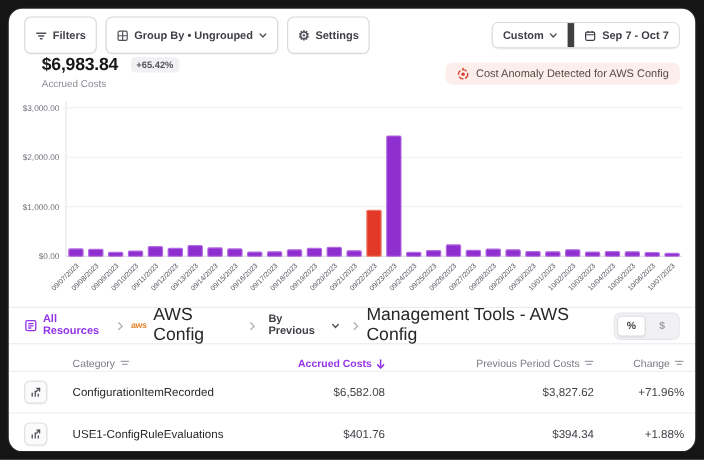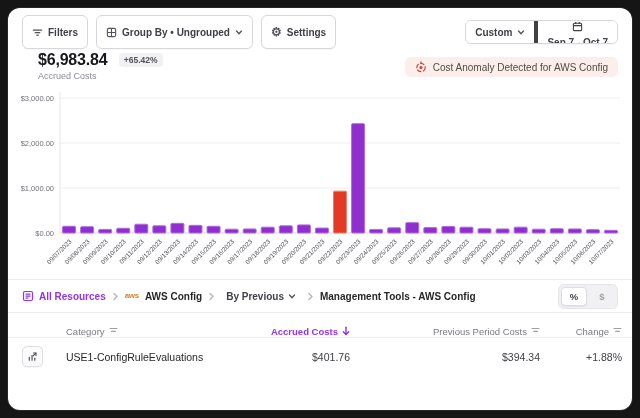--- a/index.html
+++ b/index.html
@@ -19,21 +19,21 @@
   .btn{
     display:inline-flex;align-items:center;gap:5px;height:22px;padding:16px 9px;
     border:1px solid #d7d7dc;border-radius:6px;background:#fff;
     font-size:10px;font-weight:700;color:#3f3f46;box-shadow:0 1px 1px rgba(0,0,0,.03);
     cursor:pointer;white-space:nowrap;
   }
   .btn + .btn{margin-left:8px;}
   .toolbar-right{margin-left:auto;display:flex;align-items:center;gap:8px;}
   .seg-group{display:inline-flex;border:1px solid #d7d7dc;border-radius:6px;overflow:hidden;background:#fff;box-shadow:0 1px 1px rgba(0,0,0,.03);}
   .seg-group .seg{display:inline-flex;align-items:center;gap:5px;height:22px;padding:0 9px;font-size:10px;font-weight:700;color:#3f3f46;cursor:pointer;background:#fff;justify-content:space-between;}
-  .seg-group .seg + .seg{border-left:4px solid #404040;flex-direction:column;}
+  .seg-group .seg + .seg{border-left:6px solid #404040;}
   .icon{display:inline-flex;align-items:center;justify-content:center;flex:0 0 auto;}
   .gear-glyph{font-size:12px;line-height:1;color:#52525b;}
   
   .kpi-row{display:flex;align-items:flex-start;margin:7px 14px 0 30px;height:34px;}
   .kpi-value{font-size:16px;font-weight:800;color:#18181b;letter-spacing:-.2px;}
   .kpi-delta{
     display:inline-block;margin-left:7px;transform:translateY(-2px);
     background:#f1f1f3;border-radius:4px;padding:2px 5px;
     font-size:8.5px;font-weight:700;color:#52525b;
   }
@@ -45,21 +45,21 @@
   }
   
   .chart-wrap{margin-top:2px;}
   svg{display:block;}
   
   .crumb-bar{
     display:flex;align-items:center;gap:6px;height:32px;padding:0 14px;
     border-top:1px solid #ebebee;border-bottom:1px solid #ebebee;
   }
   .crumb-link{font-size:10px;font-weight:700;color:#9333ea;display:inline-flex;align-items:center;gap:5px;cursor:pointer;}
-  .crumb-strong{font-size:10px;font-weight:700;color:#27272a;}
+  .crumb-strong{font-size:16px;font-weight:400;color:#27272a;}
   .crumb-drop{display:inline-flex;align-items:center;gap:4px;font-size:10px;font-weight:600;color:#3f3f46;cursor:pointer;padding:3px 5px;border-radius:5px;}
   .aws-logo{font-size:8px;font-weight:800;color:#e0862f;letter-spacing:-.3px;transform:translateY(-1px);}
   .unit-toggle{margin-left:auto;display:inline-flex;background:#f1f1f4;border:1px solid #e6e6ea;border-radius:6px;padding:2px;gap:2px;}
   .unit-btn{width:24px;height:17px;display:inline-flex;align-items:center;justify-content:center;font-size:9.5px;font-weight:700;border-radius:4px;cursor:pointer;}
   .unit-btn.active{background:#fff;border:1px solid #dcdce1;color:#3f3f46;box-shadow:0 1px 1px rgba(0,0,0,.05);}
   .unit-btn.inactive{color:#a1a1aa;border:1px solid transparent;}
   
   .t-grid{display:grid;grid-template-columns:44px minmax(0,1fr) 146px 190px 82px;align-items:center;padding:0 10px 0 14px;}
   .t-head{height:24px;font-size:9.5px;color:#7a7a83;}
   .t-head .h{display:inline-flex;align-items:flex-start;gap:4px;margin-top:13px;}
@@ -340,20 +340,37 @@
               <svg width="11" height="11" viewBox="0 0 12 12">
                 <g stroke="#52525b" stroke-width="1.3" fill="none" stroke-linecap="round">
                   <line x1="2.5" y1="7" x2="2.5" y2="10"></line>
                   <line x1="5.5" y1="5" x2="5.5" y2="10"></line>
                   <line x1="8.5" y1="8" x2="8.5" y2="10"></line>
                   <path d="M7 2.2h2.8V5"></path>
                   <line x1="9.6" y1="2.4" x2="6.6" y2="5.4"></line>
                 </g>
               </svg>
             </span></span>
+          <span class="cat">ConfigurationItemRecorded</span>
+          <span class="num">$6,582.08</span>
+          <span class="num">$3,827.62</span>
+          <span class="num">+71.96%</span>
+        </div>
+        <div class="t-grid t-row">
+          <span><span class="drill-btn">
+              <svg width="11" height="11" viewBox="0 0 12 12">
+                <g stroke="#52525b" stroke-width="1.3" fill="none" stroke-linecap="round">
+                  <line x1="2.5" y1="7" x2="2.5" y2="10"></line>
+                  <line x1="5.5" y1="5" x2="5.5" y2="10"></line>
+                  <line x1="8.5" y1="8" x2="8.5" y2="10"></line>
+                  <path d="M7 2.2h2.8V5"></path>
+                  <line x1="9.6" y1="2.4" x2="6.6" y2="5.4"></line>
+                </g>
+              </svg>
+            </span></span>
           <span class="cat">USE1-ConfigRuleEvaluations</span>
           <span class="num">$401.76</span>
           <span class="num">$394.34</span>
           <span class="num">+1.88%</span>
         </div>
       </div>
   </div>
 
 </div>
 

